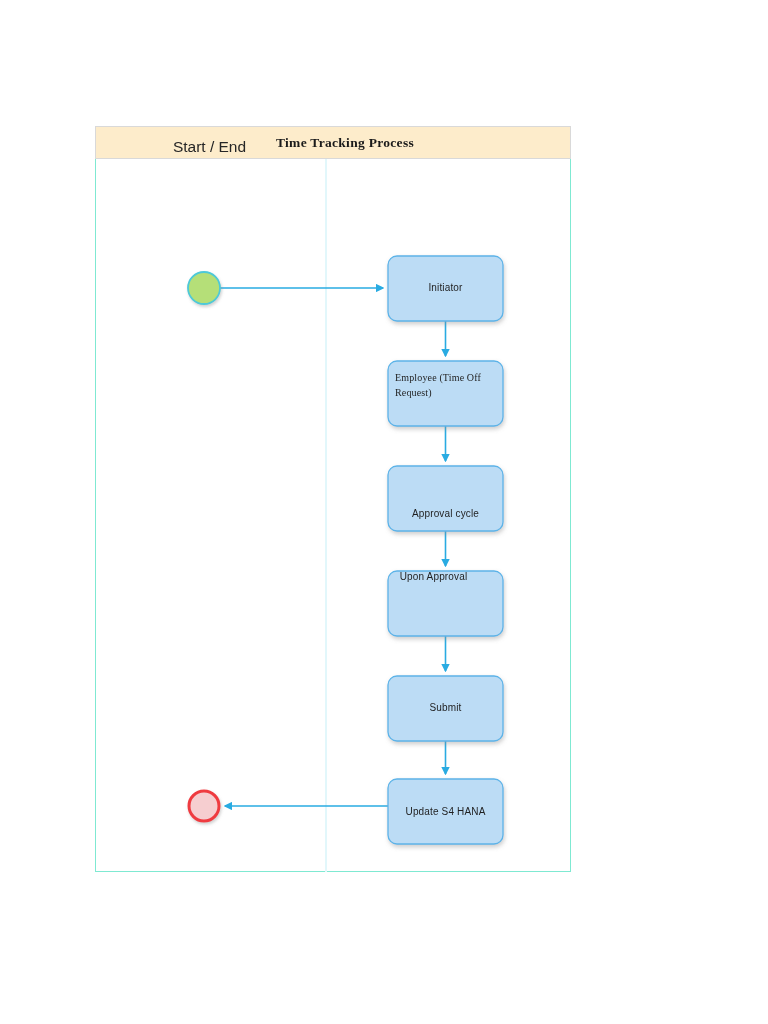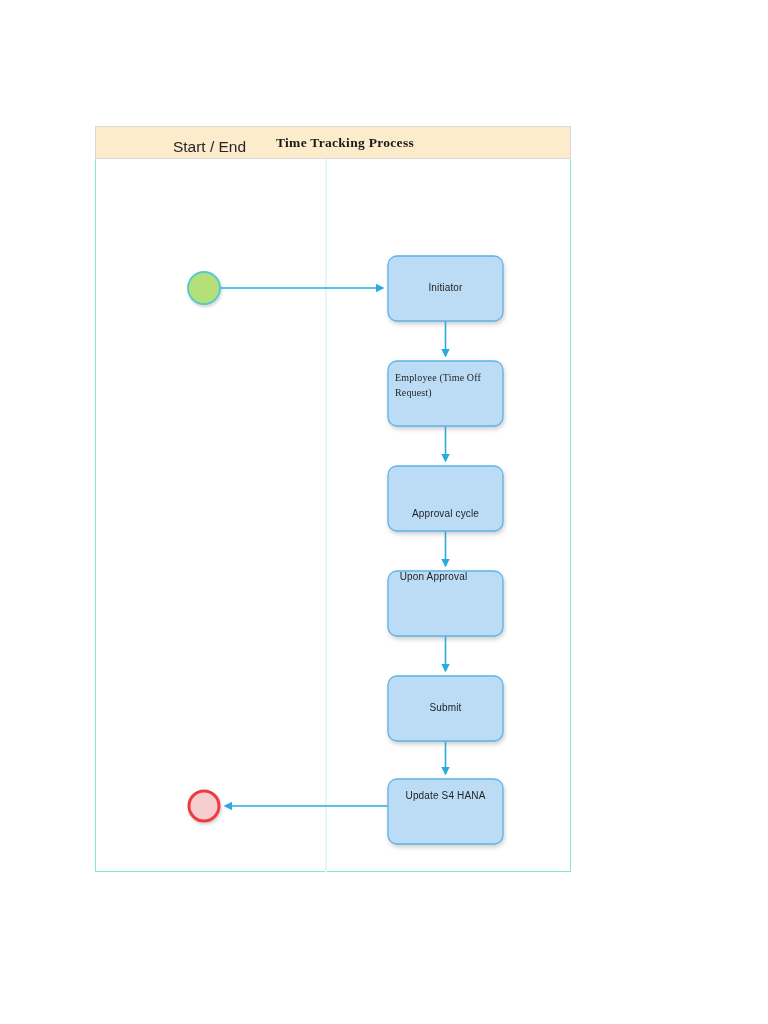--- a/index.html
+++ b/index.html
@@ -184,21 +184,21 @@
       <circle cx="109" cy="162" r="16" fill="#b5df78" stroke="#4ec9d8" stroke-width="1.8"></circle>
       <circle cx="109" cy="680" r="15" fill="#f6ced0" stroke="#ef3b41" stroke-width="3"></circle>
     </g>
   </svg>
 
   <div class="node-label" style="left:293px; top:130px; width:115px; height:65px;">Initiator</div>
   <div class="node-label" style="left:293px; top:227px; width:113px; height:65px;font-family:Liberation Serif, serif;">Employee (Time Off Request)</div>
   <div class="node-label" style="left:293px; top:356px; width:115px; height:65px;">Approval cycle</div>
   <div class="node-label" style="left:293px; top:419px; width:91px; height:65px;">Upon Approval</div>
   <div class="node-label" style="left:293px; top:550px; width:115px; height:65px;border-radius:7px;">Submit</div>
-  <div class="node-label" style="left:293px; top:638px; width:115px; height:65px;">Update S4 HANA</div>
+  <div class="node-label" style="left:293px; top:654px; width:115px; height:65px;">Update S4 HANA</div>
 
   <div class="hotspot" style="left:293px; top:130px; width:115px; height:65px;"></div>
   <div class="hotspot" style="left:293px; top:235px; width:115px; height:65px;"></div>
   <div class="hotspot" style="left:293px; top:340px; width:115px; height:65px;"></div>
   <div class="hotspot" style="left:293px; top:445px; width:115px; height:65px;"></div>
   <div class="hotspot" style="left:293px; top:550px; width:115px; height:65px;"></div>
   <div class="hotspot" style="left:293px; top:653px; width:115px; height:65px;"></div>
   <div class="hotspot" style="left:93px; top:146px; width:32px; height:32px; border-radius:50%;"></div>
   <div class="hotspot" style="left:93px; top:664px; width:32px; height:32px; border-radius:50%;"></div>
 

